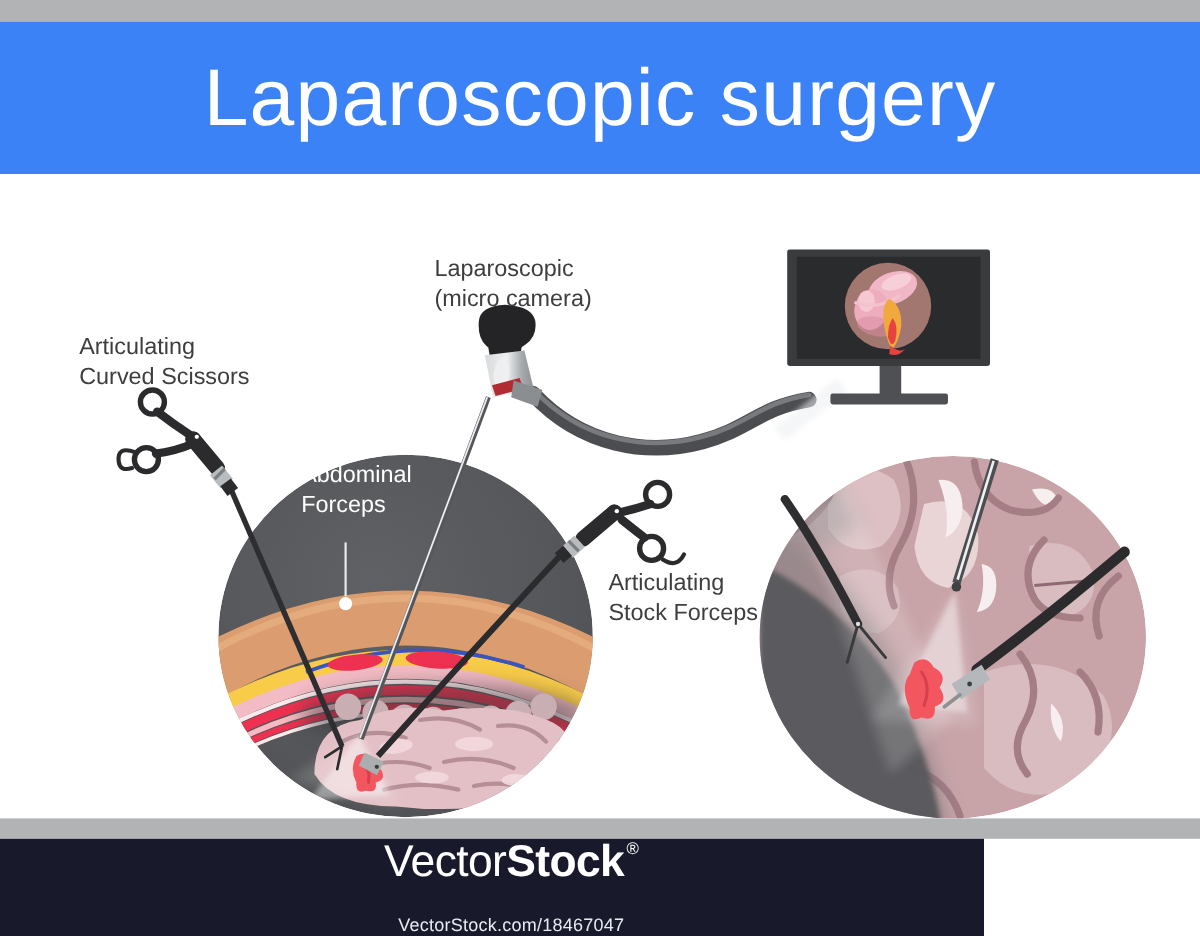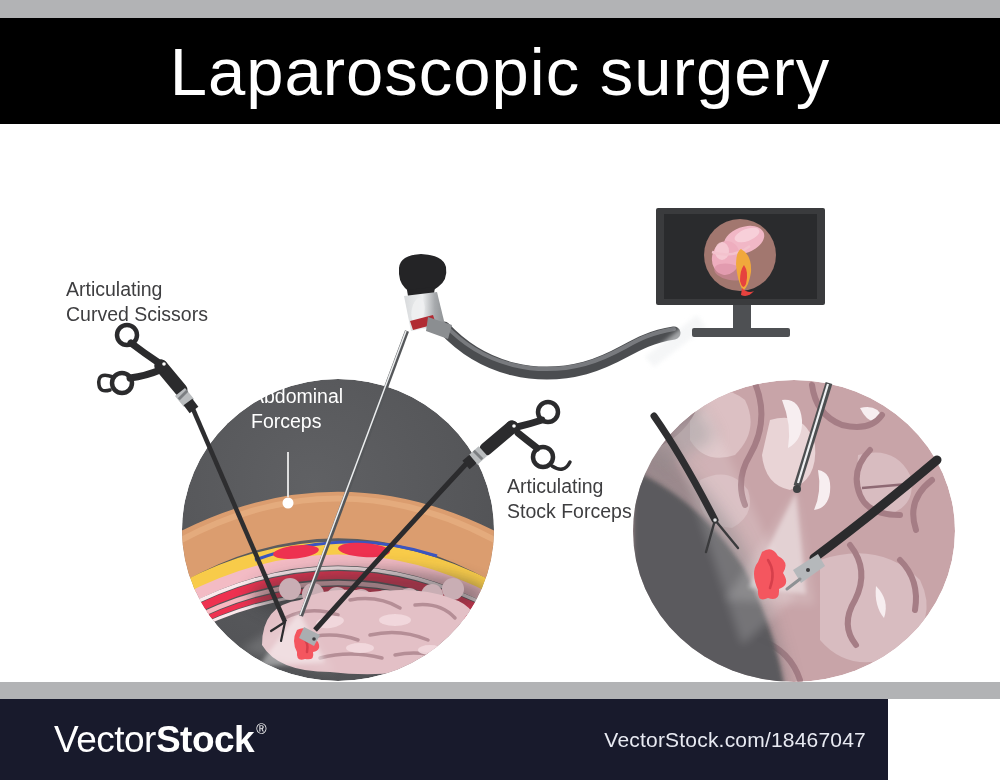--- a/index.html
+++ b/index.html
@@ -3,47 +3,47 @@
 <meta charset="utf-8">
 <style>
   html,body{margin:0;padding:0;background:#e9e9e9;}
   .stage{
     position:relative;width:1000px;height:780px;background:#ffffff;
     overflow:hidden;font-family:"Liberation Sans","DejaVu Sans",sans-serif;
   }
   .stage svg{position:absolute;left:0;top:0;}
   .strip-top{position:absolute;left:0;top:0;width:1000px;height:18px;background:#b2b3b5;z-index:5;}
   .banner{
-    position:absolute;left:0;top:18px;width:1000px;height:106px;background:#000000;z-index:5;
+    position:absolute;left:0;top:18px;width:1000px;height:127px;background:#3b82f6;z-index:5;
     display:flex;align-items:center;justify-content:center;
   }
   .banner h1{
     margin:0;color:#ffffff;font-size:67px;font-weight:400;letter-spacing:1px;line-height:1;
   }
   .lbl{
     position:absolute;z-index:6;color:#3e3e40;font-size:19.5px;line-height:25px;white-space:nowrap;
   }
   .lbl span{display:block;}
   .lbl.white{color:#ffffff;}
   .lbl-monitor{left:652px;top:182px;}
   .lbl-camera{left:362px;top:212px;}
   .lbl-scissors{left:66px;top:277px;}
   .lbl-forceps{left:507px;top:474px;}
   .lbl-abdominal{left:251px;top:384px;}
   .strip-bottom{position:absolute;left:0;top:682px;width:1000px;height:17px;background:#b2b3b5;z-index:5;}
   .footer{
-    position:absolute;left:0;top:699px;width:888px;height:81px;background:#181a2c;z-index:5;
+    position:absolute;left:0;top:699px;width:820px;height:81px;background:#181a2c;z-index:5;
     display:flex;align-items:center;justify-content:space-between;
-    padding:0 22px 0 54px;box-sizing:border-box;
+    padding:0 22px 0 54px;box-sizing:border-box;flex-direction:column;
   }
   .logo{color:#ffffff;font-size:37px;letter-spacing:-0.5px;line-height:1;}
   .logo .lt{font-weight:400;}
   .logo .bd{font-weight:700;}
   .logo sup{font-size:14px;font-weight:400;vertical-align:18px;margin-left:2px;}
-  .ref{color:#e8eaf2;font-size:21px;letter-spacing:0.2px;}
+  .ref{color:#e8eaf2;font-size:15px;letter-spacing:0.2px;}
 </style>
 </head>
 <body>
 
 <div class="stage">
 
   <svg width="1000" height="780" viewBox="0 0 1000 780">
     <defs>
       <clipPath id="clipL">
           <ellipse cx="338" cy="530" rx="156" ry="151"></ellipse>
@@ -287,20 +287,24 @@
         <path d="M 742,288 Q 748,294 754,291 Q 748,298 741,295 Z" fill="#e6423e"></path>
       </g>
     </g>
   </svg>
 
   <div class="strip-top"></div>
   <div class="banner">
     <h1>Laparoscopic surgery</h1>
   </div>
 
+  <div class="lbl lbl-camera">
+    <span>Laparoscopic</span>
+    <span>(micro camera)</span>
+  </div>
   <div class="lbl lbl-scissors">
     <span>Articulating</span>
     <span>Curved Scissors</span>
   </div>
   <div class="lbl white lbl-abdominal">
     <span>Abdominal</span>
     <span>Forceps</span>
   </div>
   <div class="lbl lbl-forceps">
     <span>Articulating</span>

